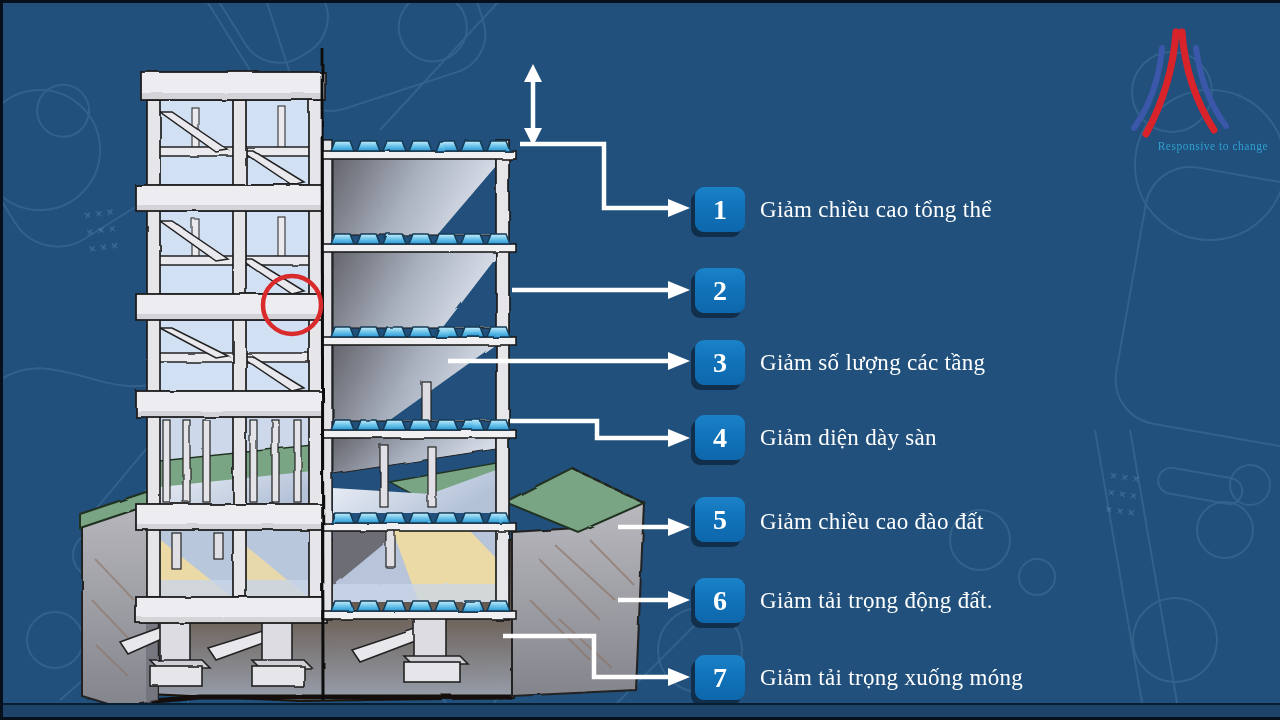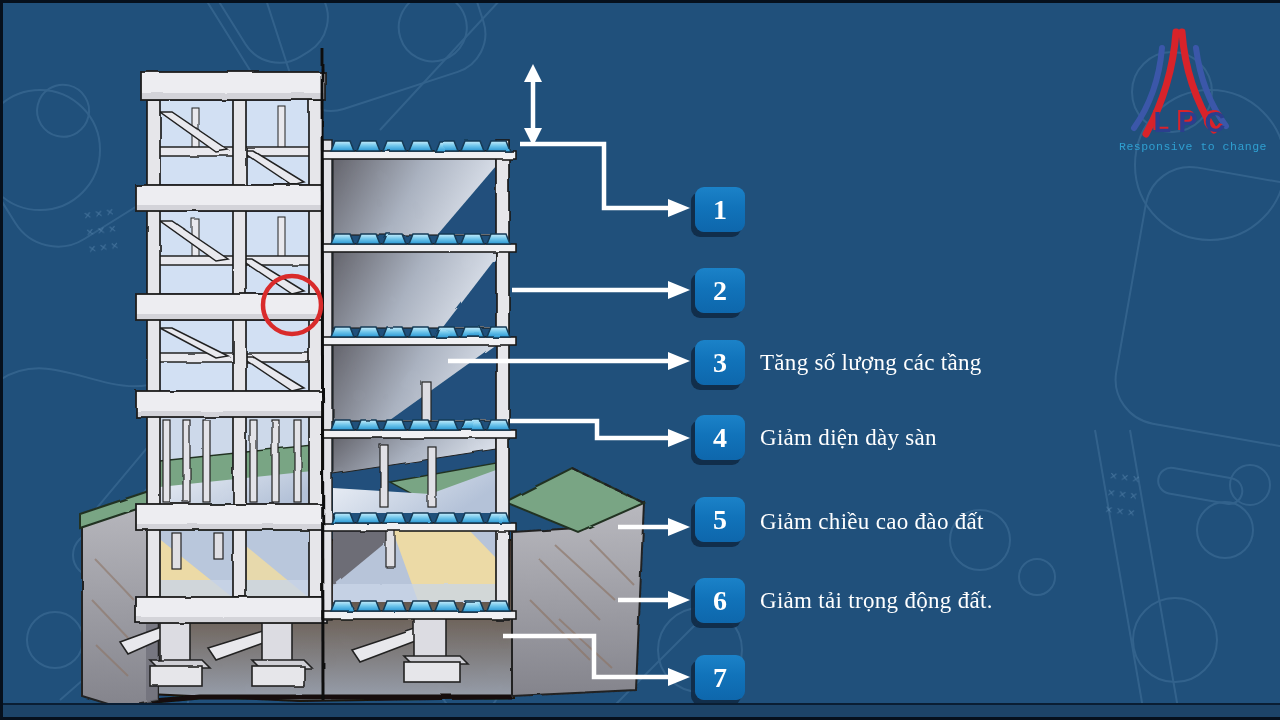--- a/index.html
+++ b/index.html
@@ -24,22 +24,22 @@
   .low6 .clabel{}
   
   .logo{position:absolute;left:1118px;top:24px;width:150px;height:134px;}
   .logo-brand{
     position:absolute;left:0;top:82px;width:150px;text-align:center;
     font-family:"Liberation Sans","DejaVu Sans",sans-serif;
     font-weight:bold;font-size:29px;letter-spacing:7px;color:#2b3f8e;
     text-shadow:-2px -2px 0 #d8232a;
   }
   .logo-tag{
-    position:absolute;left:0;top:116px;width:150px;text-align:center;
-    font-family:Liberation Mono, monospace;
+    position:absolute;left:0;top:116px;width:150px;text-align:right;
+    font-family:Liberation Serif, serif;
     font-size:11.5px;color:#2f9fd0;letter-spacing:.5px;
   }
   .bottom-bar{position:absolute;left:0;top:703px;width:1280px;height:17px;
     background:#1d4468;border-top:2px solid #0a1e33;}
   .edge-top{position:absolute;left:0;top:0;width:1280px;height:3px;background:#06101c;}
   .edge-left{position:absolute;left:0;top:0;width:3px;height:720px;background:#06101c;}
   .edge-bottom{position:absolute;left:0;bottom:0;width:1280px;height:3px;background:#06101c;}
 </style>
 </head>
 <body>
@@ -351,47 +351,48 @@
 
   <div class="logo">
     <svg width="150" height="134" viewBox="0 0 150 134">
       <g fill="none" stroke-linecap="round">
         <path d="M44,24 Q40,70 16,104" stroke="#3b57a9" stroke-width="6"></path>
         <path d="M78,24 Q84,70 108,102" stroke="#3b57a9" stroke-width="6"></path>
         <path d="M58,8 Q54,62 28,110" stroke="#d8232a" stroke-width="7"></path>
         <path d="M64,8 Q68,62 96,106" stroke="#d8232a" stroke-width="7"></path>
       </g>
     </svg>
-    <div class="logo-brand">LPC</div>
     <div class="logo-tag">Responsive to change</div>
   </div>
 
   <div class="crow" style="top:187px">
     <div class="badge">1</div>
+    <div class="clabel">Giảm chiều cao tổng thể</div>
   </div>
   <div class="crow" style="top:268px">
     <div class="badge">2</div>
   </div>
   <div class="crow" style="top:340px">
     <div class="badge">3</div>
-    <div class="clabel">Tăng số lượng các tầng</div>
+    <div class="clabel">Giảm số lượng các tầng</div>
   </div>
   <div class="crow" style="top:415px">
     <div class="badge">4</div>
     <div class="clabel">Giảm diện dày sàn</div>
   </div>
   <div class="crow low5" style="top:497px">
     <div class="badge">5</div>
     <div class="clabel">Giảm chiều cao đào đất</div>
   </div>
   <div class="crow low6" style="top:578px">
     <div class="badge">6</div>
     <div class="clabel">Giảm tải trọng động đất.</div>
   </div>
   <div class="crow" style="top:655px">
     <div class="badge">7</div>
+    <div class="clabel">Giảm tải trọng xuống móng</div>
   </div>
 
   <div class="bottom-bar"></div>
   <div class="edge-top"></div>
   <div class="edge-left"></div>
   <div class="edge-bottom"></div>
 </div>
 
 </body></html>

